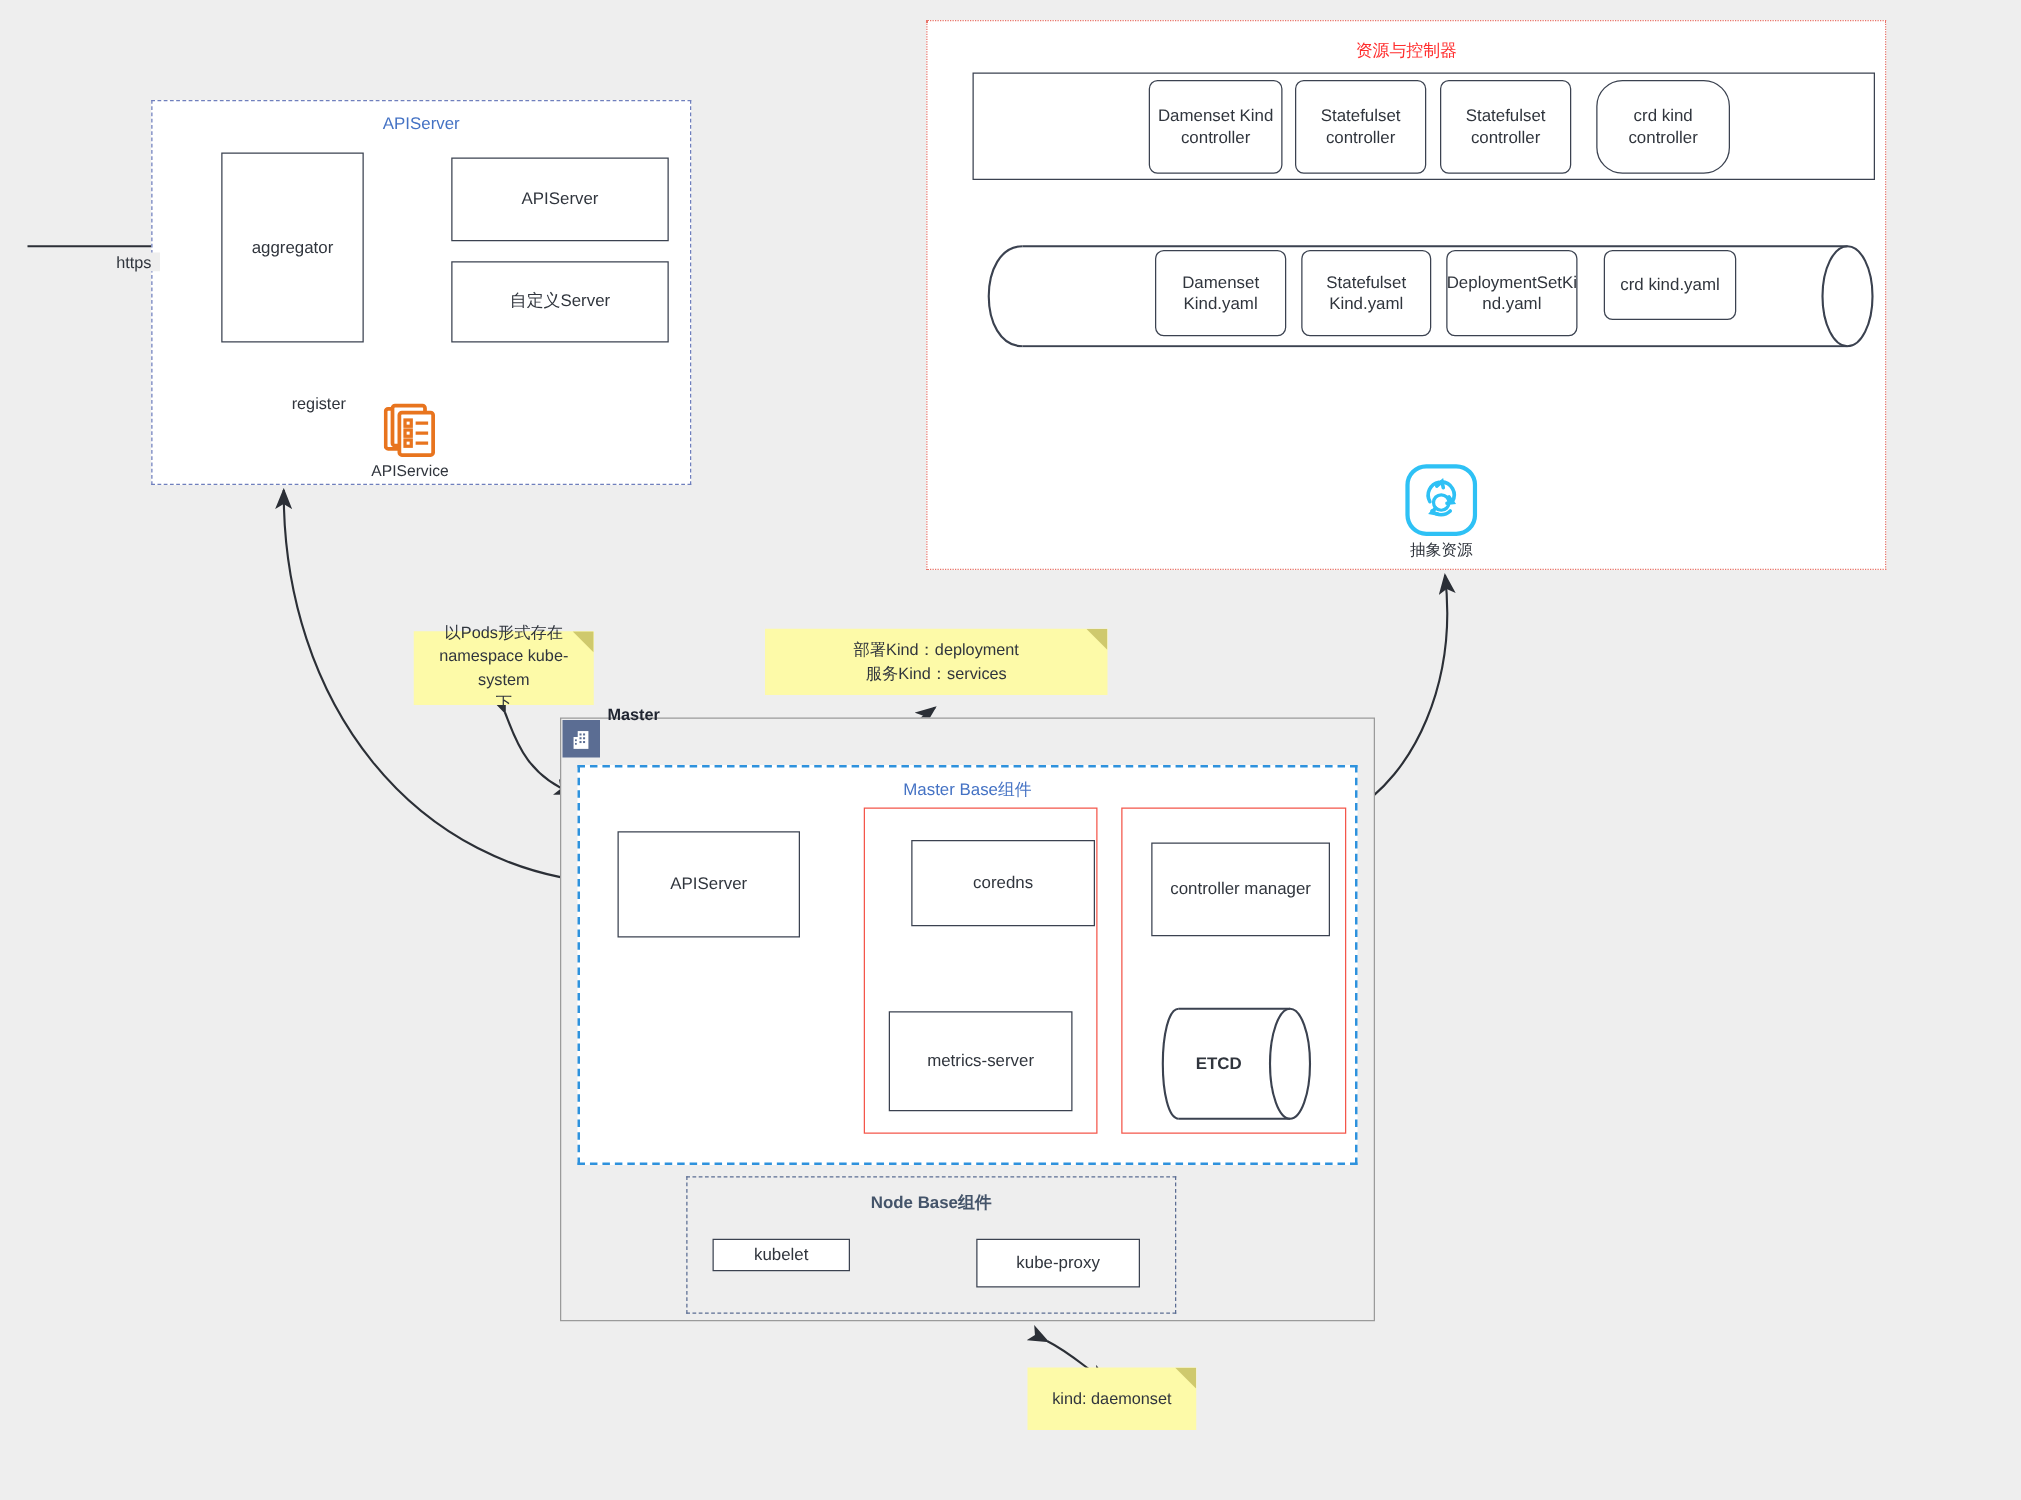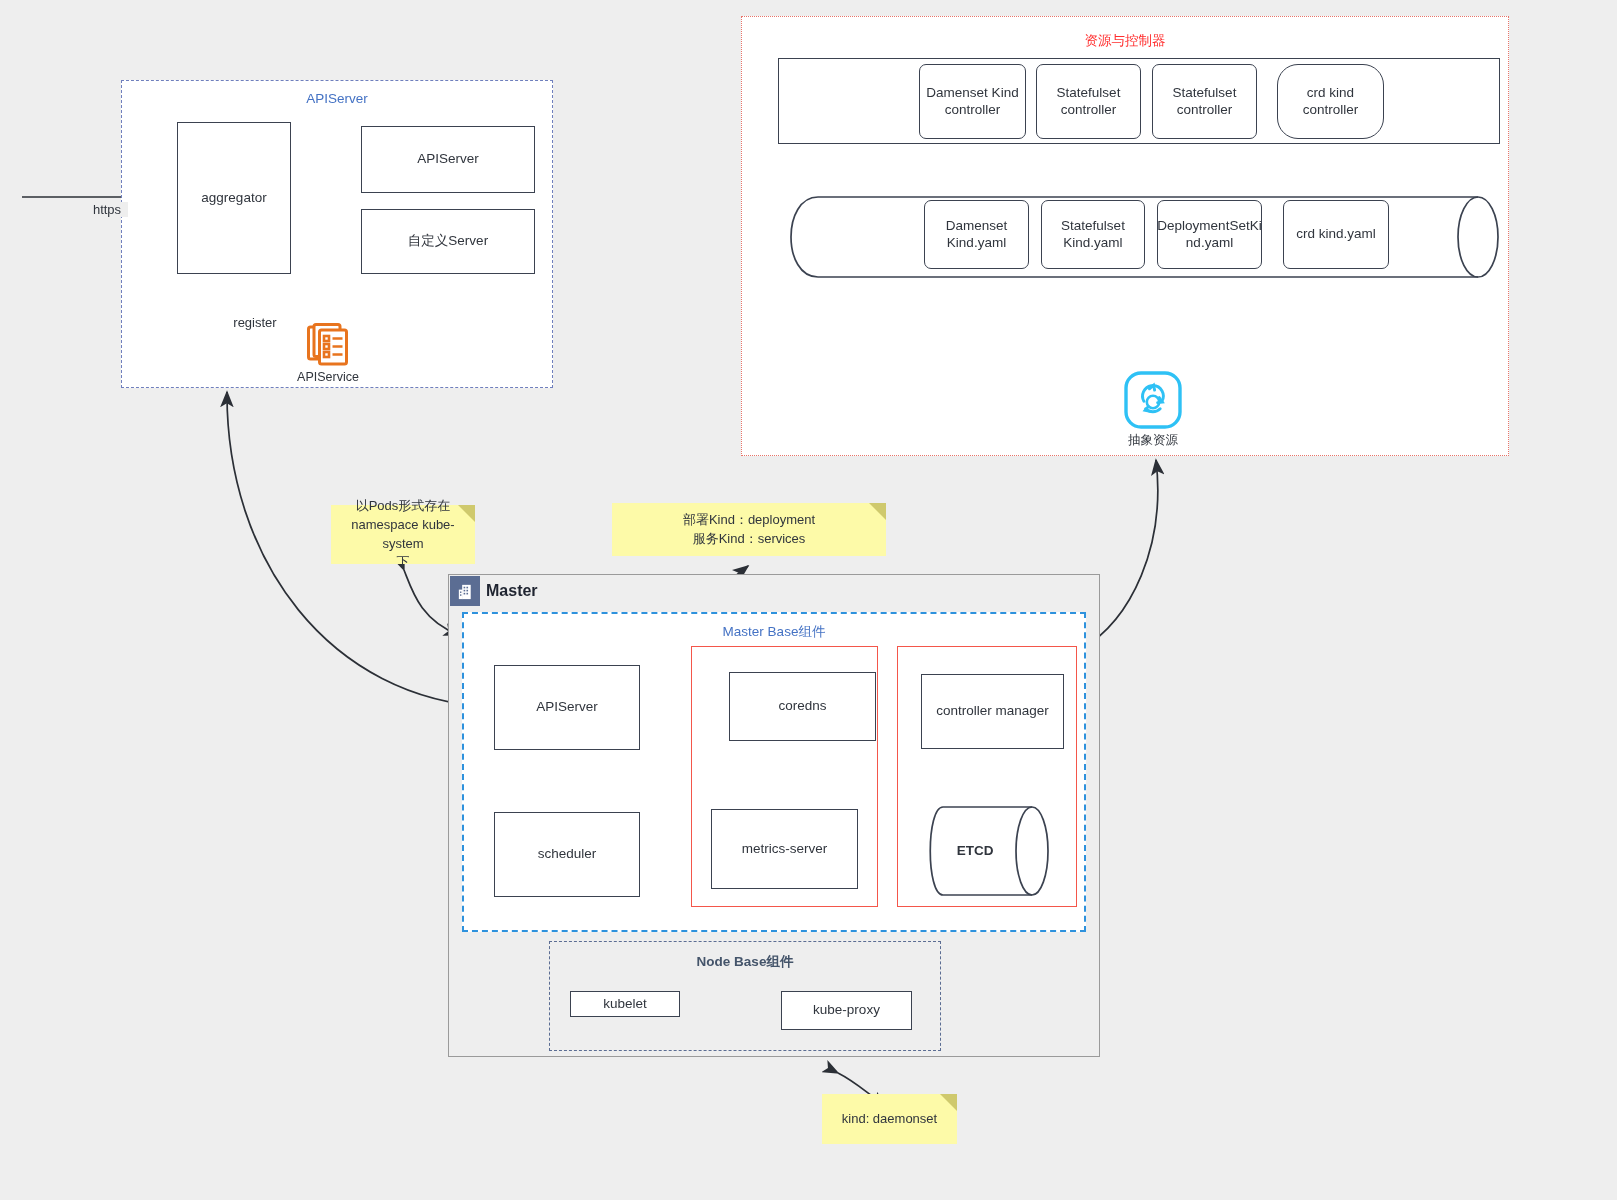--- a/index.html
+++ b/index.html
@@ -48,21 +48,21 @@
   
   .master-frame{
     position:absolute;left:448px;top:574px;width:652px;height:483px;
     background:#eeeeee;border:1.6px solid #9a9a9a;box-sizing:border-box;
   }
   .master-icon{
     position:absolute;left:450px;top:576px;width:30px;height:30px;
     background:#5b6d93;display:flex;align-items:center;justify-content:center;
   }
   .master-label{
-    position:absolute;left:486px;top:582px;font-size:16px;font-weight:bold;color:#1f2430;
+    position:absolute;left:486px;top:564px;font-size:13px;font-weight:bold;color:#1f2430;
   }
   .masterbase-frame{
     position:absolute;left:462px;top:612px;width:624px;height:320px;
     border:2.2px dashed #2e92dd;background:#ffffff;box-sizing:border-box;
   }
   .red-group{
     position:absolute;border:1.2px solid #f4564a;background:#ffffff;box-sizing:border-box;
   }
   .nodebase-frame{
     position:absolute;left:549px;top:941px;width:392px;height:110px;
@@ -187,21 +187,21 @@
 controller</div>
   <div class="box rounded" style="left:1277px;top:64px;width:107px;height:75px;white-space:pre-line;border-radius:21px;">crd kind
 controller</div>
 
   <div class="box rounded" style="left:924px;top:200px;width:105px;height:69px;white-space:pre-line;">Damenset
 Kind.yaml</div>
   <div class="box rounded" style="left:1041px;top:200px;width:104px;height:69px;white-space:pre-line;">Statefulset
 Kind.yaml</div>
   <div class="box rounded" style="left:1157px;top:200px;width:105px;height:69px;white-space:pre-line;">DeploymentSetKi
 nd.yaml</div>
-  <div class="box rounded" style="left:1283px;top:200px;width:106px;height:69px;white-space:pre-line;">crd kind.yaml</div>
+  <div class="box rounded" style="left:1283px;top:200px;width:106px;height:56px;white-space:pre-line;">crd kind.yaml</div>
 
   <div style="position:absolute;left:1124px;top:371px;width:58px;height:58px;">
     <svg viewBox="0 0 58 58" width="58" height="58">
       <rect x="2" y="2" width="54" height="54" rx="15" fill="#ffffff" stroke="#2ec1f5" stroke-width="3.4"></rect>
       <g fill="none" stroke="#2ec1f5" stroke-width="2.9" stroke-linecap="round">
         <path d="M29,14.5 A10.5,10.5 0 0 1 37.8,30.5"></path>
         <path d="M36.2,37.8 A10.5,10.5 0 0 1 21.6,37.8"></path>
         <path d="M19.9,30.3 A10.5,10.5 0 0 1 27.2,14.8"></path>
         <path d="M25.4,17.8 L29.6,14.2 L30.6,19.1"></path>
         <path d="M35.2,26.6 L38.3,31.1 L33.6,31.6"></path>
@@ -230,21 +230,20 @@
       </g>
     </svg>
   </div>
   <div class="master-label">Master</div>
 
   <div class="masterbase-frame">
     <div class="frame-title title-blue" style="top:9px;">Master Base组件</div>
   </div>
 
   <div class="box" style="left:494px;top:665px;width:146px;height:85px;">APIServer</div>
-  <div class="box" style="left:494px;top:812px;width:146px;height:85px;">scheduler</div>
 
   <div class="red-group" style="left:691px;top:646px;width:187px;height:261px;"></div>
   <div class="box" style="left:711px;top:672px;width:147px;height:69px;margin-left:18px;">coredns</div>
   <div class="box" style="left:711px;top:809px;width:147px;height:80px;">metrics-server</div>
 
   <div class="red-group" style="left:897px;top:646px;width:180px;height:261px;"></div>
   <div class="box" style="left:921px;top:674px;width:143px;height:75px;">controller manager</div>
 
   <div style="position:absolute;left:925px;top:805px;width:125px;height:92px;">
     <svg viewBox="0 0 125 92" width="125" height="92">

